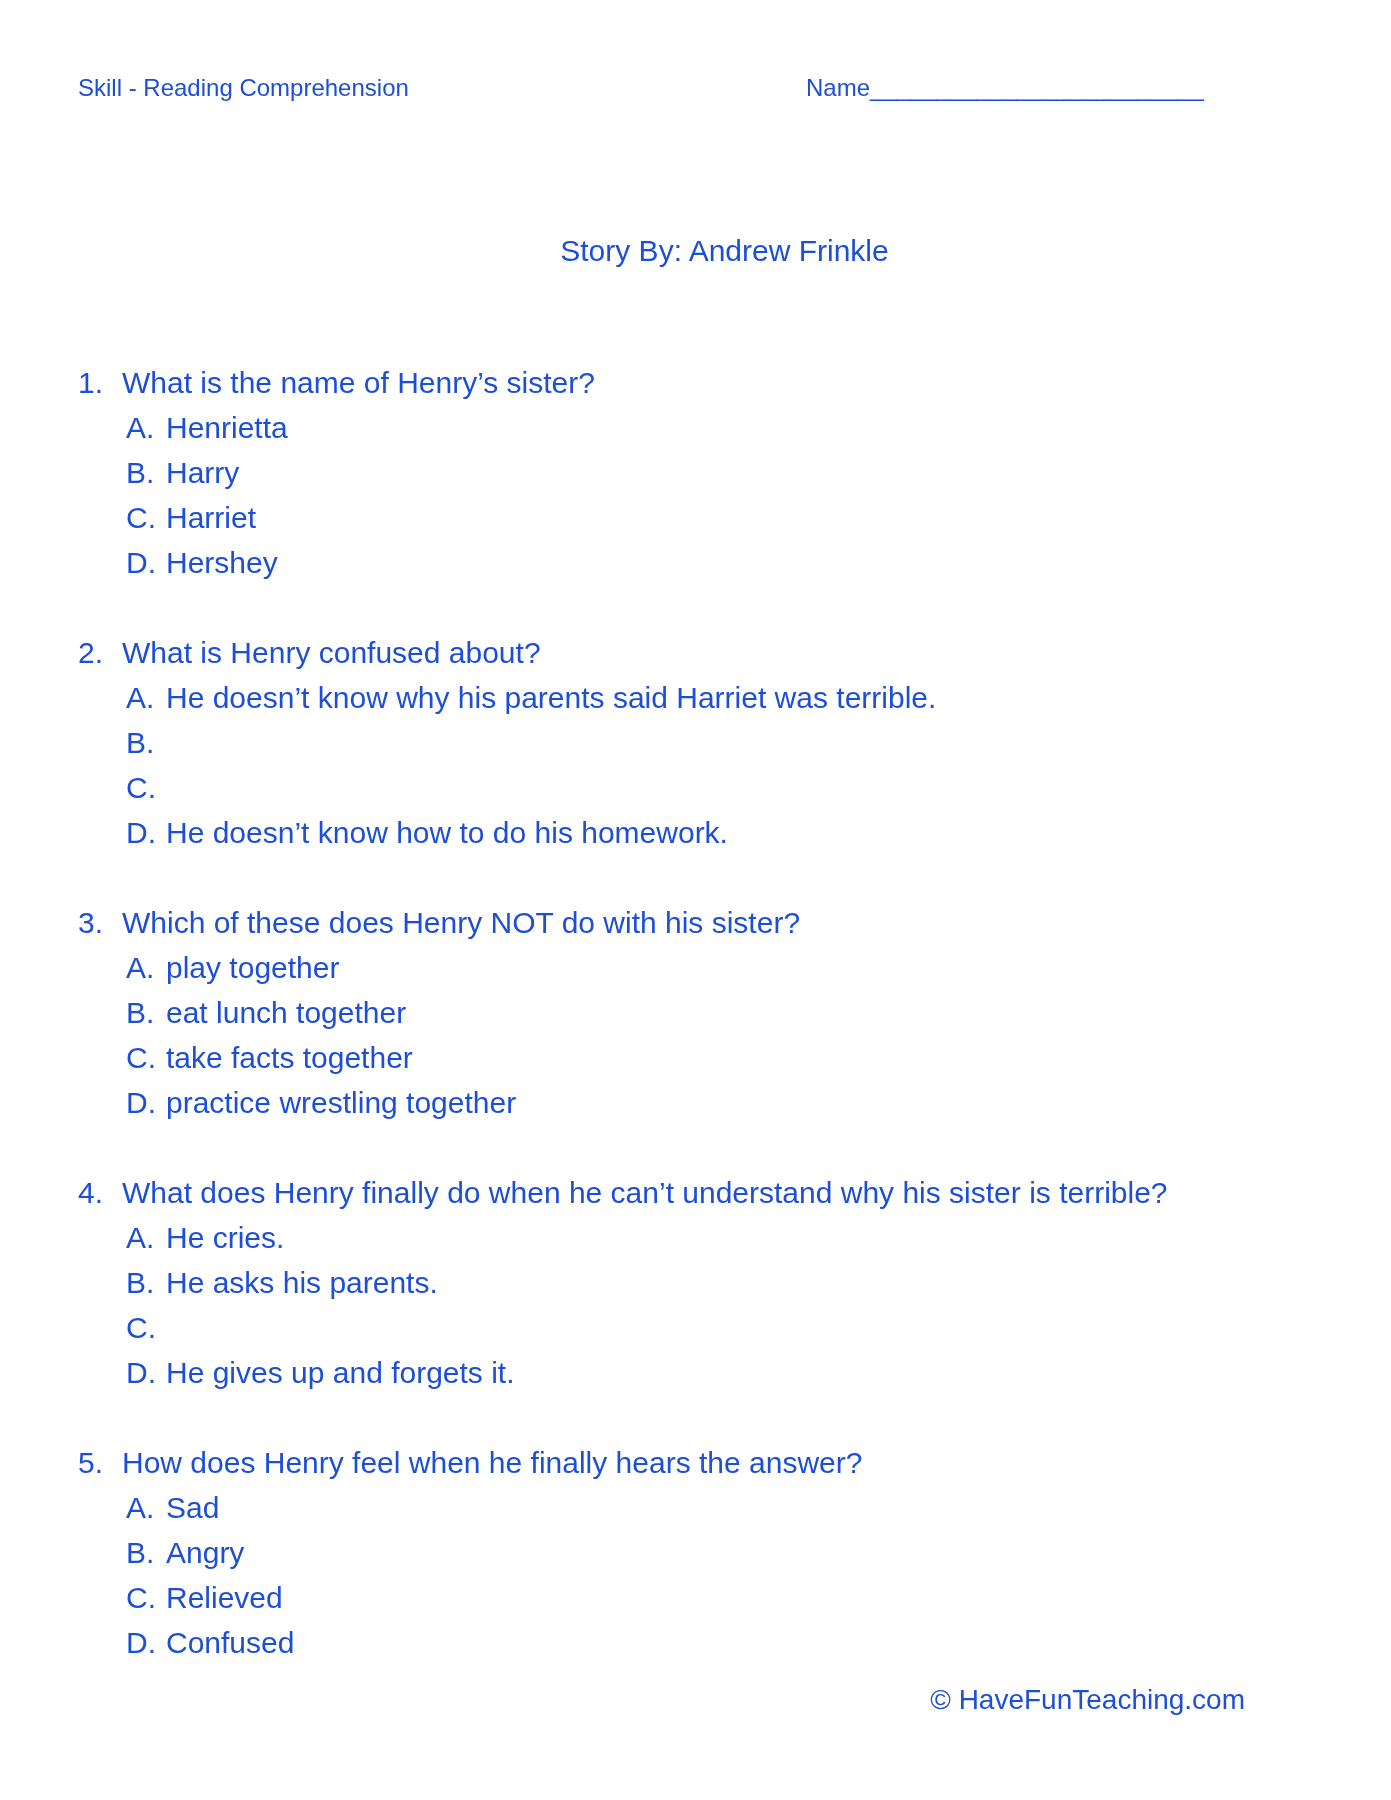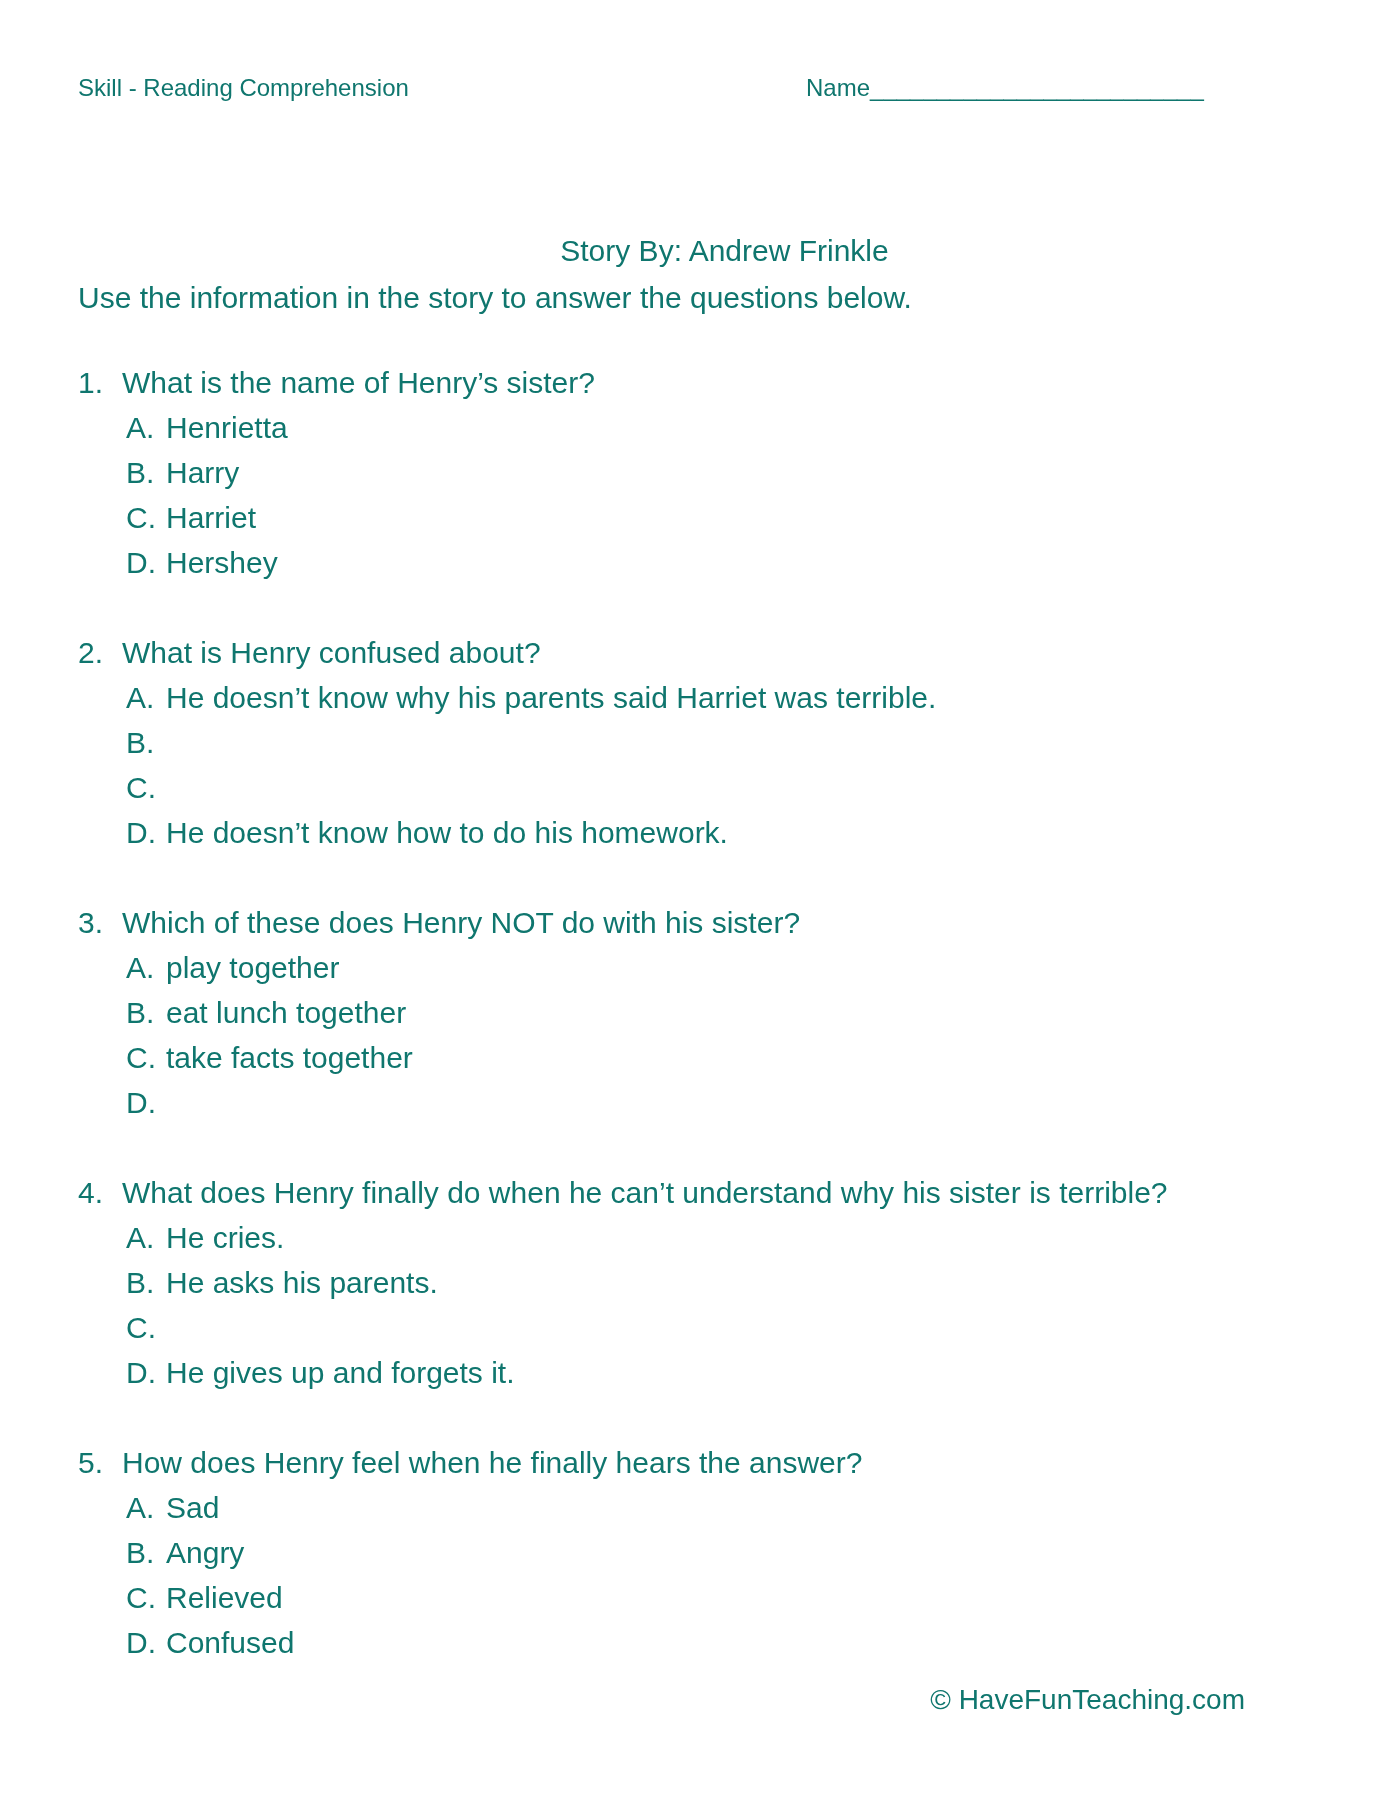--- a/index.html
+++ b/index.html
@@ -5,21 +5,21 @@
   html, body {
     margin: 0;
     padding: 0;
     background: #ffffff;
   }
   .page {
     position: relative;
     width: 1391px;
     height: 1800px;
     background: #ffffff;
-    color: #0f766e;
+    color: #1d4ed8;
     font-family: "Liberation Sans", sans-serif;
     overflow: hidden;
   }
 
   
   .hdr-skill {
     position: absolute;
     left: 78px;
     top: 74px;
     font-size: 24px;
@@ -116,21 +116,20 @@
 
 <div class="page">
 
   <div class="hdr-skill">Skill - Reading Comprehension</div>
 
   <div class="hdr-name"><span>Name</span><span>_________________________</span></div>
 
 
   <div class="byline">Story By: Andrew Frinkle</div>
 
-  <div class="instruction">Use the information in the story to answer the questions below.</div>
 
   <div class="questions">
 
     <div class="q-block">
       <div class="line">
         <span class="q-num">1.</span>
         <span>What is the name of Henry’s sister?</span>
       </div>
       <div class="line opt">
         <span class="opt-letter">A.</span>
@@ -183,20 +182,21 @@
       <div class="line opt">
         <span class="opt-letter">B.</span>
         <span>eat lunch together</span>
       </div>
       <div class="line opt">
         <span class="opt-letter">C.</span>
         <span>take facts together</span>
       </div>
       <div class="line opt">
         <span class="opt-letter">D.</span>
+        <span>practice wrestling together</span>
       </div>
     </div>
 
     <div class="q-block">
       <div class="line">
         <span class="q-num">4.</span>
         <span>What does Henry finally do when he can’t understand why his sister is terrible?</span>
       </div>
       <div class="line opt">
         <span class="opt-letter">A.</span>

